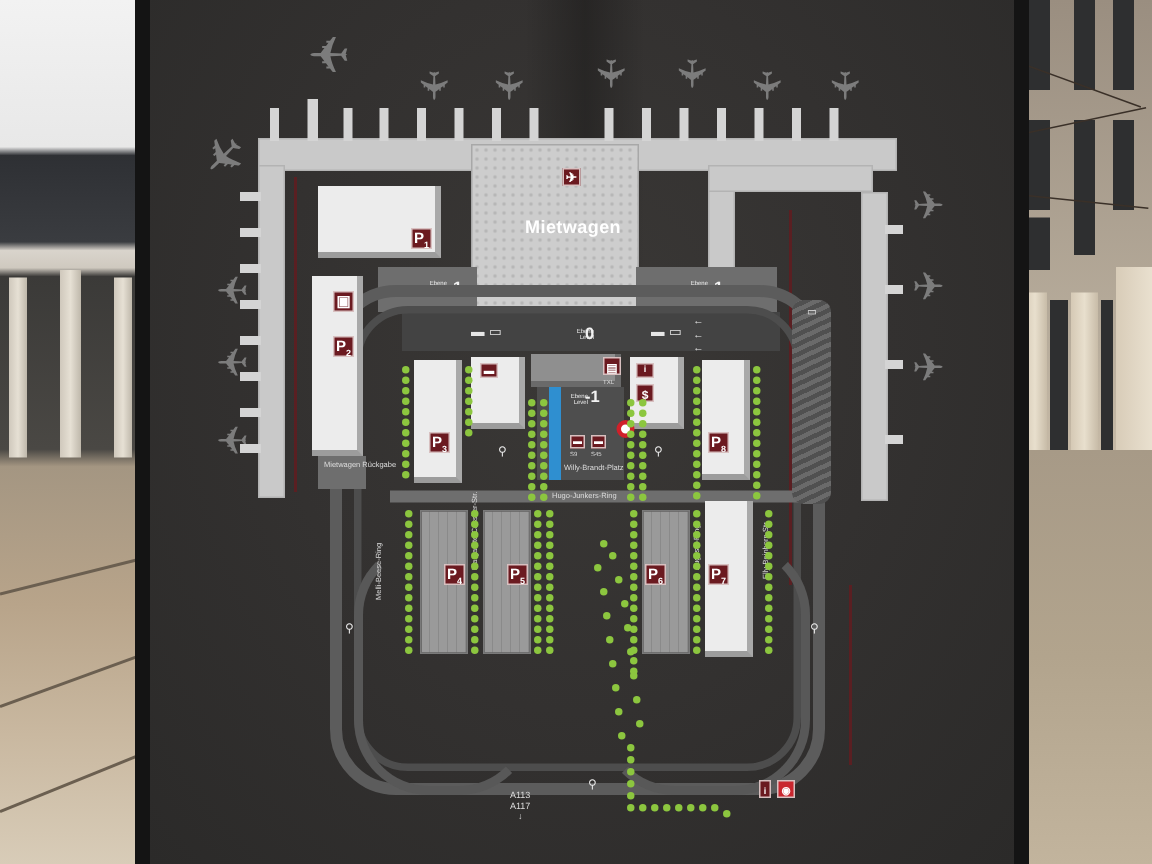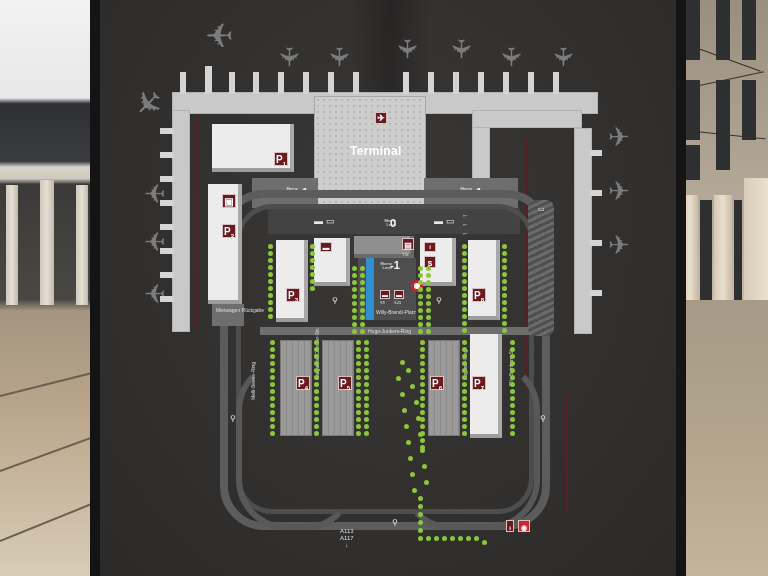--- a/index.html
+++ b/index.html
@@ -139,21 +139,21 @@
     <div class="stub" style="left:490px; top:190px; width:12px; height:6px;"></div>
     <div class="stub" style="left:490px; top:240px; width:12px; height:6px;"></div>
     <div class="stub" style="left:490px; top:290px; width:12px; height:6px;"></div>
 
     <div class="red-line" style="left:96px; top:118px; width:2px; height:210px;"></div>
     <div class="red-line" style="left:426px; top:140px; width:2px; height:250px;"></div>
     <div class="red-line" style="left:466px; top:390px; width:2px; height:120px;"></div>
 
     <div class="terminal" style="left:214px; top:96px; width:112px; height:112px;"></div>
     <div class="badge" style="left:275px; top:112px; width:12px; height:12px; font-size:9px; line-height:11px;">✈</div>
-    <div class="title" style="left:250px; top:144px;">Terminal</div>
+    <div class="title" style="left:250px; top:144px;">Mietwagen</div>
 
     <div class="road light" style="left:152px; top:178px; width:66px; height:30px;"></div>
     <div class="road light" style="left:324px; top:178px; width:94px; height:30px;"></div>
     <div class="level" style="left:178px; top:187px; width:20px;"><span>Ebene</span><br><span>Level</span></div>
     <div class="level-num" style="left:202px; top:187px;">1</div>
     <div class="level" style="left:352px; top:187px; width:20px;"><span>Ebene</span><br><span>Level</span></div>
     <div class="level-num" style="left:376px; top:187px;">1</div>
 
     <div class="road dark" style="left:168px; top:208px; width:252px; height:26px;"></div>
     <div class="icon-w" style="left:214px; top:217px;">▬</div>

